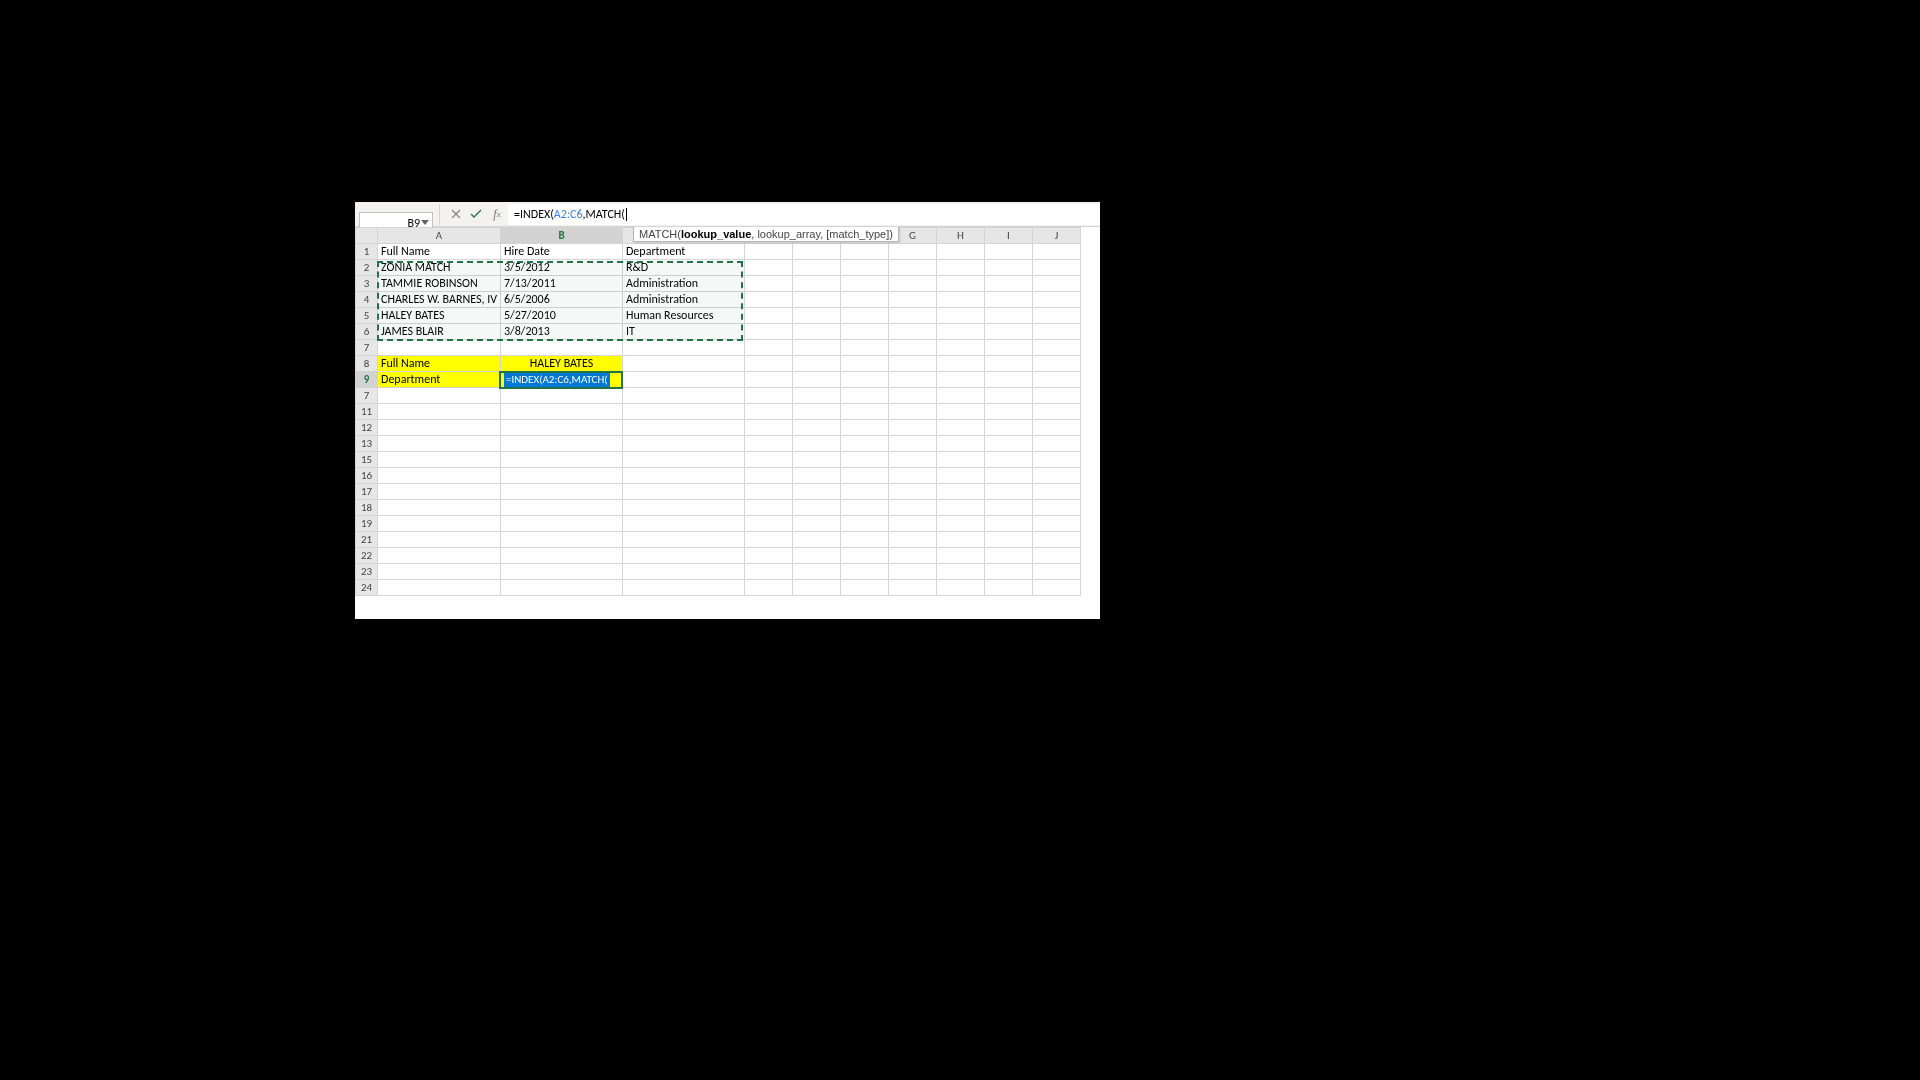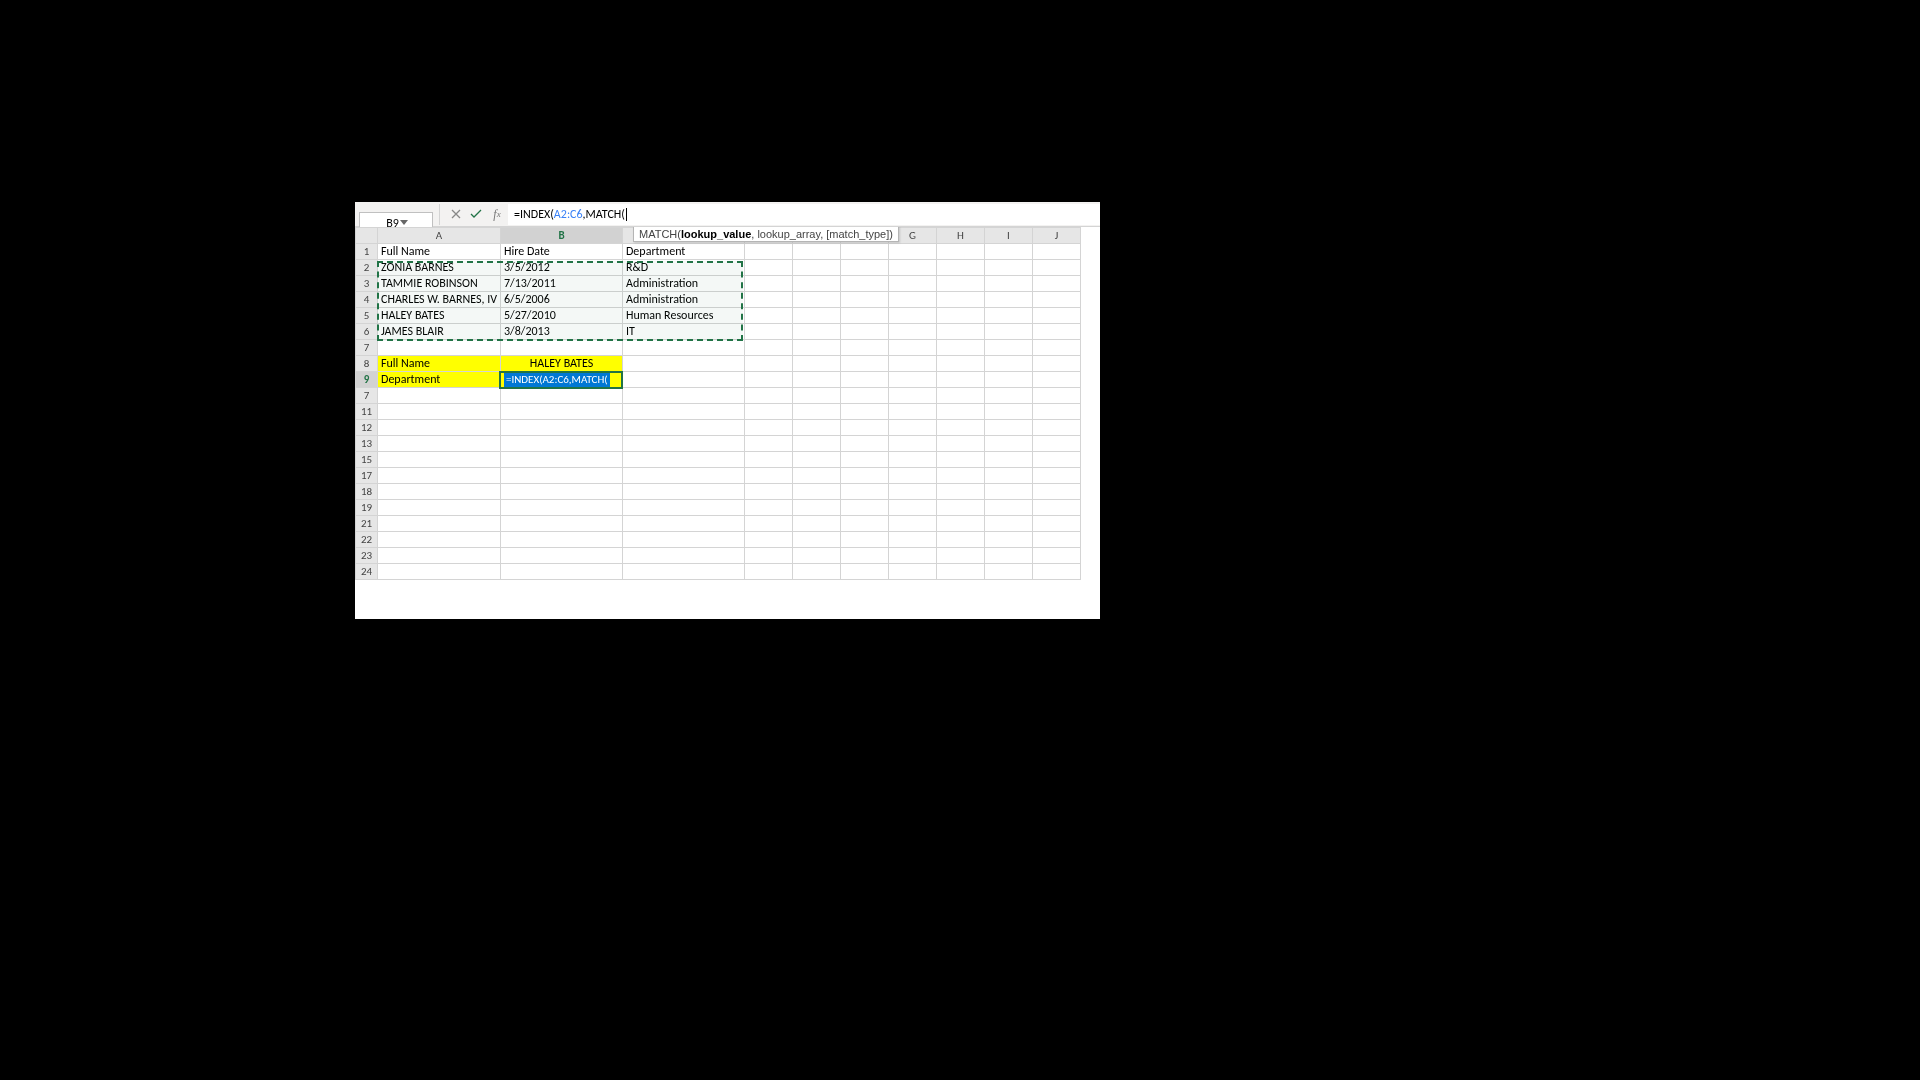--- a/index.html
+++ b/index.html
@@ -30,21 +30,21 @@
     background: #f3f2f1;
   }
   .namebox {
     width: 74px;
     height: 21px;
     margin: 19px 0 2px 4px;
     background: #fff;
     border: 1px solid #c0c0c0;
     display: flex;
     align-items: center;
-    justify-content: center;
+    justify-content: flex-end;
     padding: 0 2px 0 5px;
     font-size: 12px;
   }
   .namebox .dd {
     width: 10px; height: 10px;
     display: flex; align-items: center; justify-content: center;
     color: #666;
   }
   .vsep {
     width: 1px; height: 21px;
@@ -270,21 +270,21 @@
             <td></td>
             <td></td>
             <td></td>
             <td></td>
             <td></td>
             <td></td>
       </tr>
 
       <tr>
         <th class="row-hdr">2</th>
-        <td>ZONIA BARNES</td>
+        <td>ZONIA MATCH</td>
         <td class="ralign">3/5/2012</td>
         <td>R&amp;D</td>
         <td></td>
             <td></td>
             <td></td>
             <td></td>
             <td></td>
             <td></td>
             <td></td>
       </tr>
@@ -444,20 +444,33 @@
             <td></td>
             <td></td>
             <td></td>
             <td></td>
             <td></td>
             <td></td>
             <td></td>
             <td></td>
           </tr>
       <tr>
+            <th class="row-hdr">16</th>
+            <td></td>
+            <td></td>
+            <td></td>
+            <td></td>
+            <td></td>
+            <td></td>
+            <td></td>
+            <td></td>
+            <td></td>
+            <td></td>
+          </tr>
+      <tr>
             <th class="row-hdr">17</th>
             <td></td>
             <td></td>
             <td></td>
             <td></td>
             <td></td>
             <td></td>
             <td></td>
             <td></td>
             <td></td>

